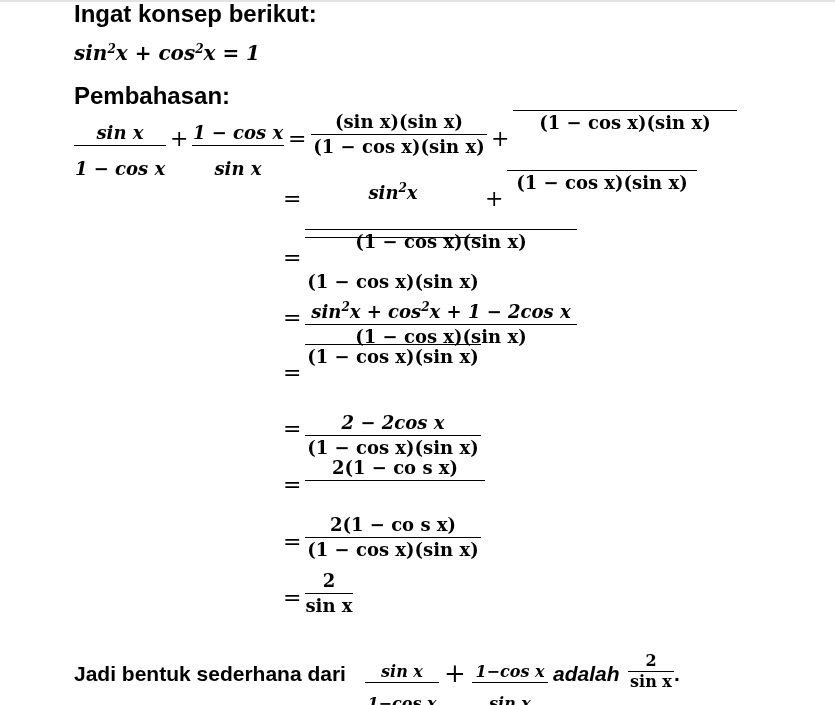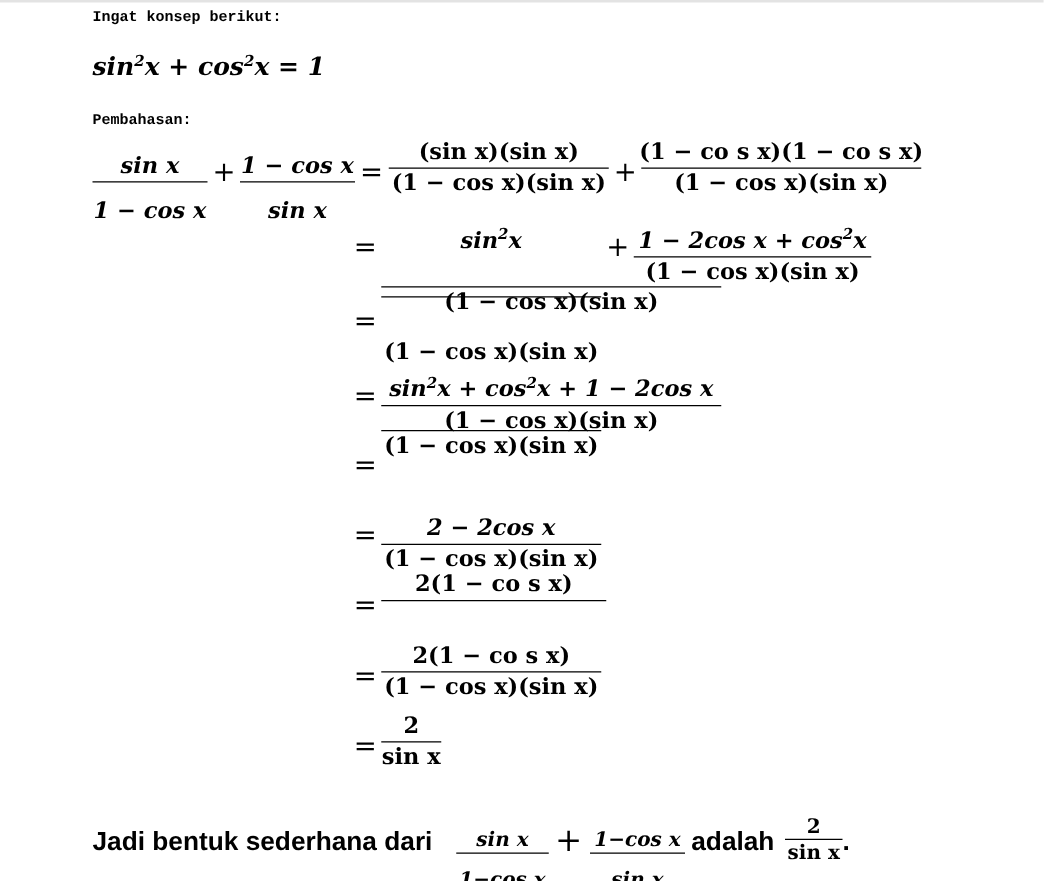--- a/index.html
+++ b/index.html
@@ -1,18 +1,18 @@
 <!DOCTYPE html>
 <html><head>
   <meta charset="utf-8">
   <style>
     html, body { margin: 0; padding: 0; background: #ffffff; }
     body { width: 835px; height: 705px; position: relative; overflow: hidden; color: #000; }
     .topline { position: absolute; left: 0; top: 0; width: 835px; height: 2px; background: #e3e3e3; }
-    .heading { position: absolute; font-family: Liberation Mono, monospace; font-weight: bold; font-size: 12px; line-height: 22px; white-space: nowrap; }
+    .heading { position: absolute; font-family: Liberation Sans, sans-serif; font-weight: bold; font-size: 24px; line-height: 22px; white-space: nowrap; }
     .math { font-family: "DejaVu Serif", serif; font-weight: bold; font-size: 19px; white-space: nowrap; }
     .it { font-style: italic; margin-top: 11px; }
     .abs { position: absolute; }
     .frac { position: absolute; display: flex; flex-direction: column; align-items: center; }
     .frac .num, .frac .den { font-family: "DejaVu Serif", serif; font-weight: bold; font-size: 18px; line-height: 24px; white-space: nowrap; text-align: center; }
     .frac .bar { height: 1.3px; background: #000; align-self: stretch; }
     .op { position: absolute; font-family: "DejaVu Serif", serif; font-size: 22px; line-height: 22px; }
     sup { font-size: 12px; vertical-align: 7px; line-height: 0; }
     .final { position: absolute; font-family: "Liberation Sans", sans-serif; font-weight: bold; font-size: 21px; white-space: nowrap; }
     .sfrac { position: absolute; display: flex; flex-direction: column; align-items: center; }
@@ -44,34 +44,32 @@
   <div class="den it">sin x</div>
 </div>
 <div class="op" style="left:288px; top:128px;">=</div>
 <div class="frac" style="left:311px; top:110px; width:176px;align-items:center;">
   <div class="num">(sin x)(sin x)</div>
   <div class="bar"></div>
   <div class="den">(1 − cos x)(sin x)</div>
 </div>
 <div class="op" style="left:491px; top:128px;">+</div>
 <div class="frac" style="left:513px; top:110px; width:224px;">
-  <div class="num">(1 − co s x)(1 − co s x)</div>
   <div class="bar"></div>
   <div class="den">(1 − cos x)(sin x)</div>
 </div>
 
 <div class="op" style="left:283px; top:188px;">=</div>
 <div class="frac" style="left:305px; top:170px; width:176px;gap:32px;">
   <div class="num it"><span>sin</span><sup>2</sup><span>x</span></div>
   <div class="bar"></div>
   <div class="den">(1 − cos x)(sin x)</div>
 </div>
 <div class="op" style="left:485px; top:188px;">+</div>
 <div class="frac" style="left:507px; top:170px; width:190px;">
-  <div class="num it"><span>1 − 2cos x + cos</span><sup>2</sup><span>x</span></div>
   <div class="bar"></div>
   <div class="den">(1 − cos x)(sin x)</div>
 </div>
 
 <div class="op" style="left:283px; top:247px;">=</div>
 <div class="frac" style="left:305px; top:229px; width:272px;">
   <div class="bar"></div>
   <div class="den">(1 − cos x)(sin x)</div>
 </div>
 
@@ -120,19 +118,19 @@
   <div class="num it">sin x</div>
   <div class="bar"></div>
   <div class="den it">1−cos x</div>
 </div>
 <div class="op" style="left:444px; top:662px; font-size:26px;">+</div>
 <div class="sfrac" style="left:472px; top:651px; width:76px;">
   <div class="num it">1−cos x</div>
   <div class="bar"></div>
   <div class="den it">sin x</div>
 </div>
-<div class="final" style="left:553px; top:662px;">adalah</div>
+<div class="final" style="left:553px; top:662px;font-style:italic;">adalah</div>
 <div class="sfrac" style="left:628px; top:651px; width:46px;">
   <div class="num">2</div>
   <div class="bar"></div>
   <div class="den">sin x</div>
 </div>
 <div class="final" style="left:674px; top:662px;">.</div>
 
 </body></html>

